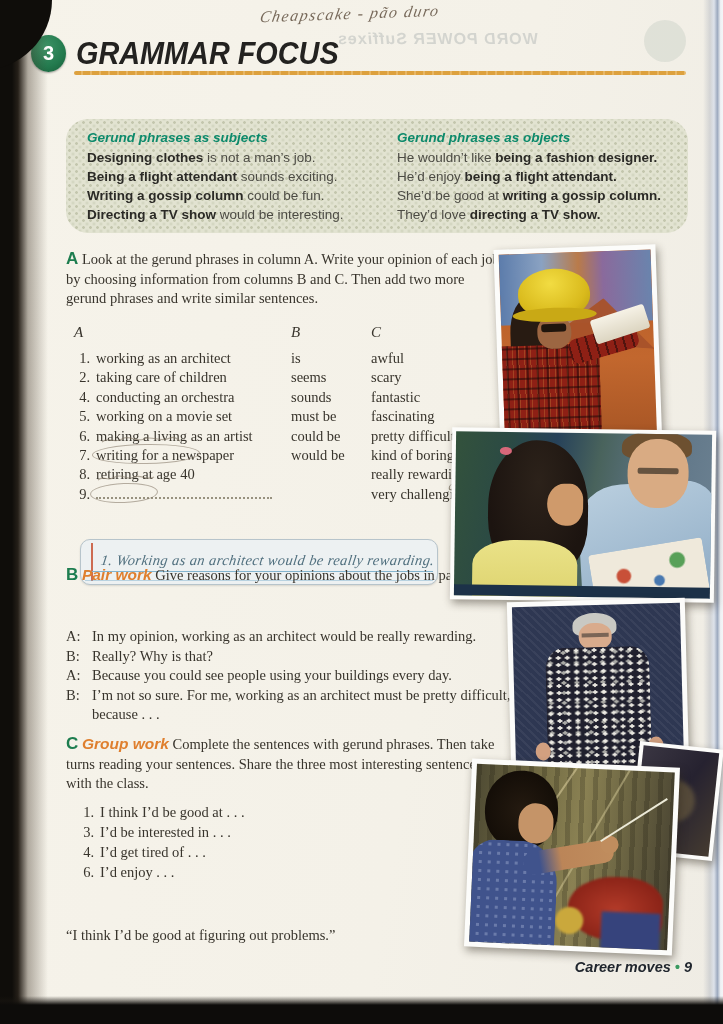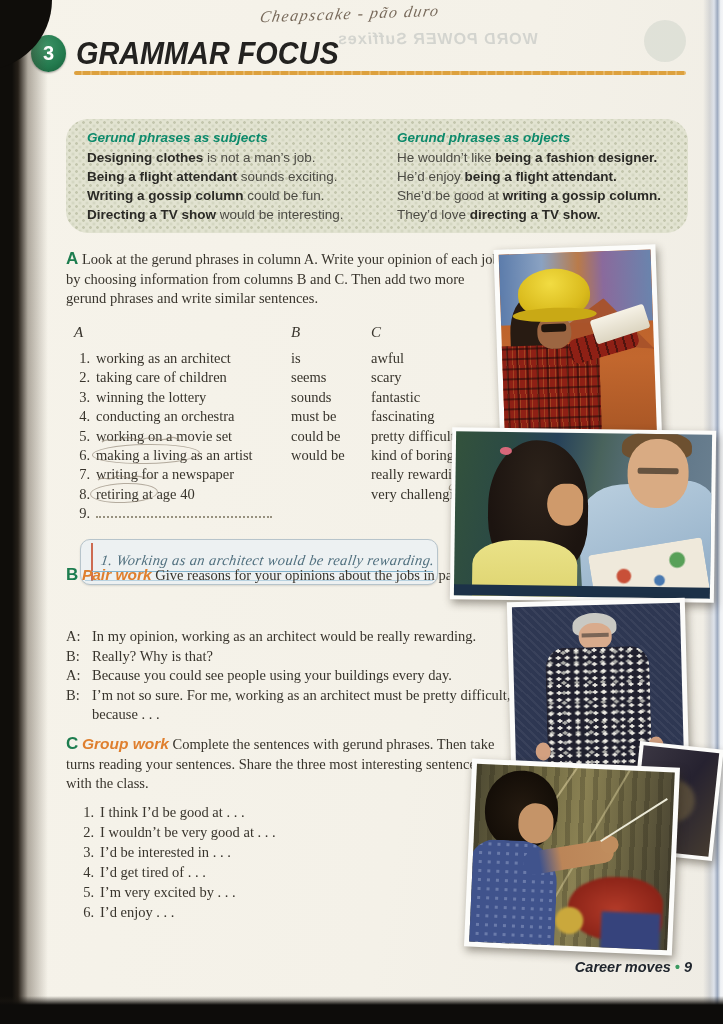--- a/index.html
+++ b/index.html
@@ -242,21 +242,20 @@
     <span>Look at the gerund phrases in column A. Write your opinion of each job by choosing information from columns B and C. Then add two more gerund phrases and write similar sentences.</span>
   </div>
 
   <div class="abs thead th-a">A</div>
   <div class="abs thead th-b">B</div>
   <div class="abs thead th-c">C</div>
 
   <div class="abs tcol tcol-a">
     <div><span class="num">1.</span><span>working as an architect</span></div>
     <div><span class="num">2.</span><span>taking care of children</span></div>
-    <div><span class="num">3.</span><span>winning the lottery</span></div>
     <div><span class="num">4.</span><span>conducting an orchestra</span></div>
     <div><span class="num">5.</span><span>working on a movie set</span></div>
     <div><span class="num">6.</span><span>making a living as an artist</span></div>
     <div><span class="num">7.</span><span>writing for a newspaper</span></div>
     <div><span class="num">8.</span><span>retiring at age 40</span></div>
     <div><span class="num">9.</span><span class="blank"></span></div>
   </div>
 
   <div class="abs tcol tcol-b">
     <div>is</div>
@@ -322,27 +321,26 @@
   </div>
 
   <div class="abs exc serif-p">
     <span class="exlabel">C</span>
     <span class="worktype">Group work</span>
     <span>Complete the sentences with gerund phrases. Then take turns reading your sentences. Share the three most interesting sentences with the class.</span>
   </div>
 
   <div class="abs listc">
     <div><span class="num">1.</span><span>I think I’d be good at . . .</span></div>
-    <div><span class="num">2.</span><span>I wouldn’t be very good at . . .</span></div>
     <div><span class="num">3.</span><span>I’d be interested in . . .</span></div>
     <div><span class="num">4.</span><span>I’d get tired of . . .</span></div>
-    <div><span class="num">5.</span><span>I’m very excited by . . .</span></div>
     <div><span class="num">6.</span><span>I’d enjoy . . .</span></div>
   </div>
 
+  <div class="abs quote">“I think I’d be good at figuring out problems.”</div>
 
   <div class="abs footer">
     <span>Career moves</span>
     <span class="dot">•</span>
     <span>9</span>
   </div>
 
   <div class="photo ph1">
     <div class="pimg">
       <div class="p1-sky"></div>

